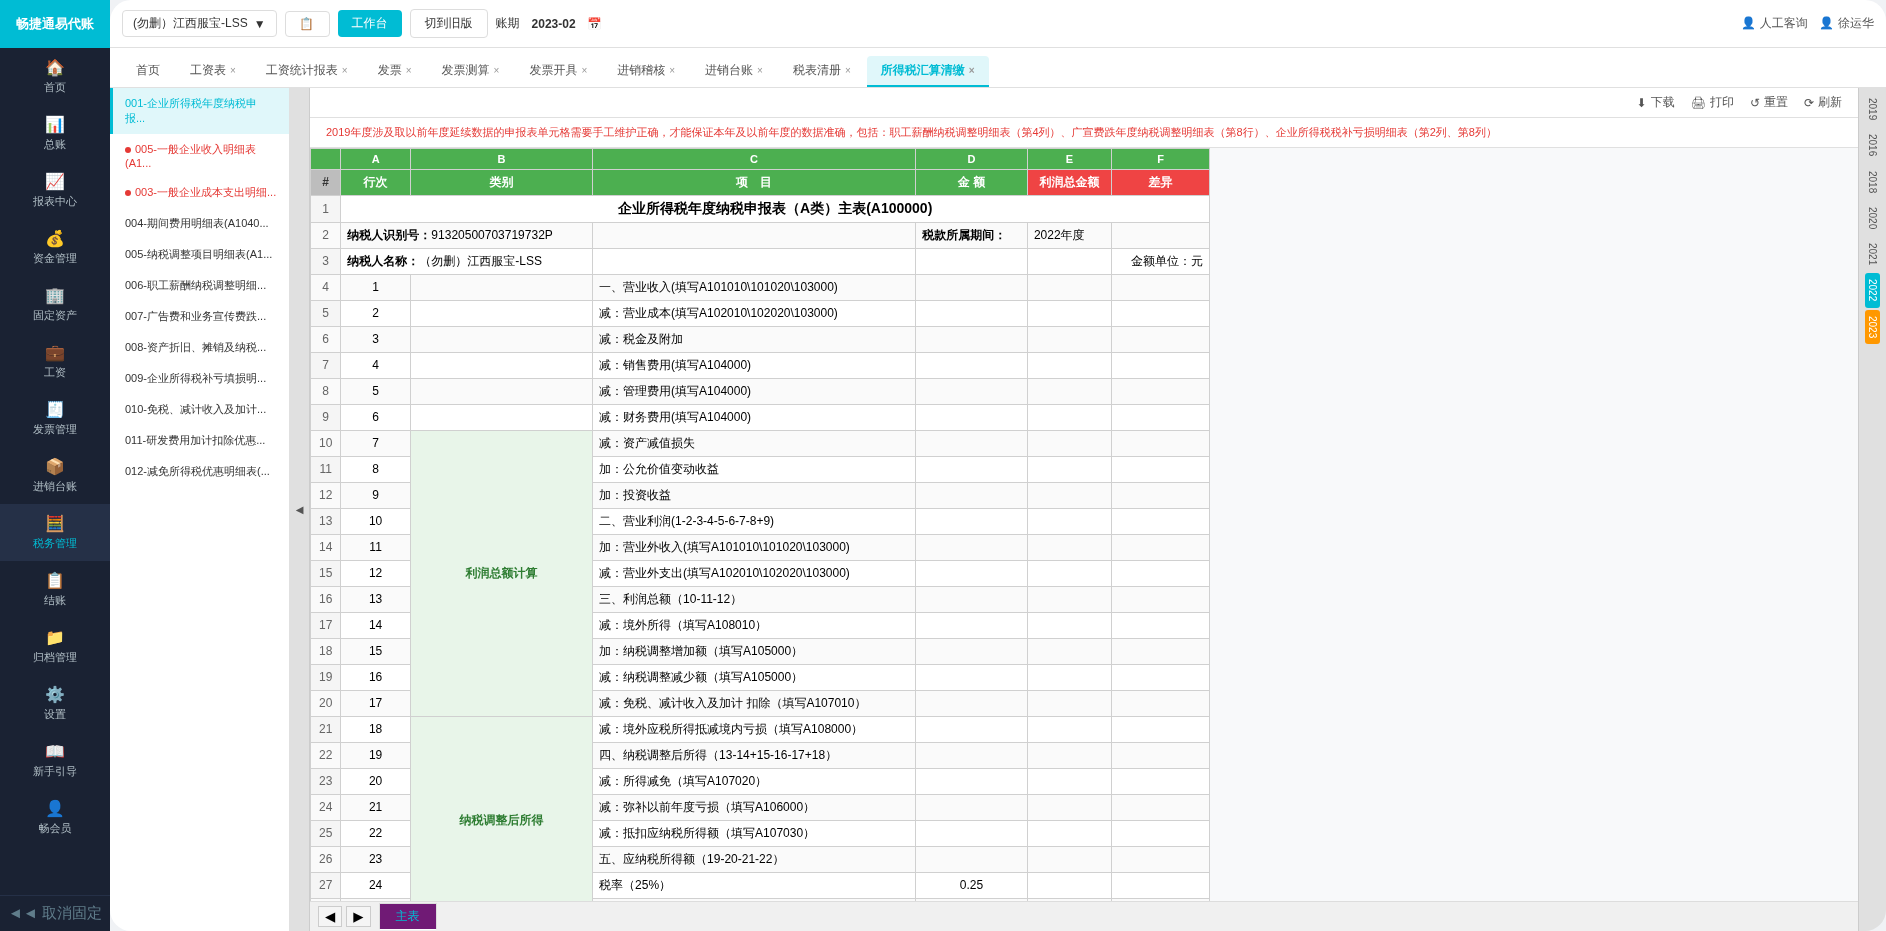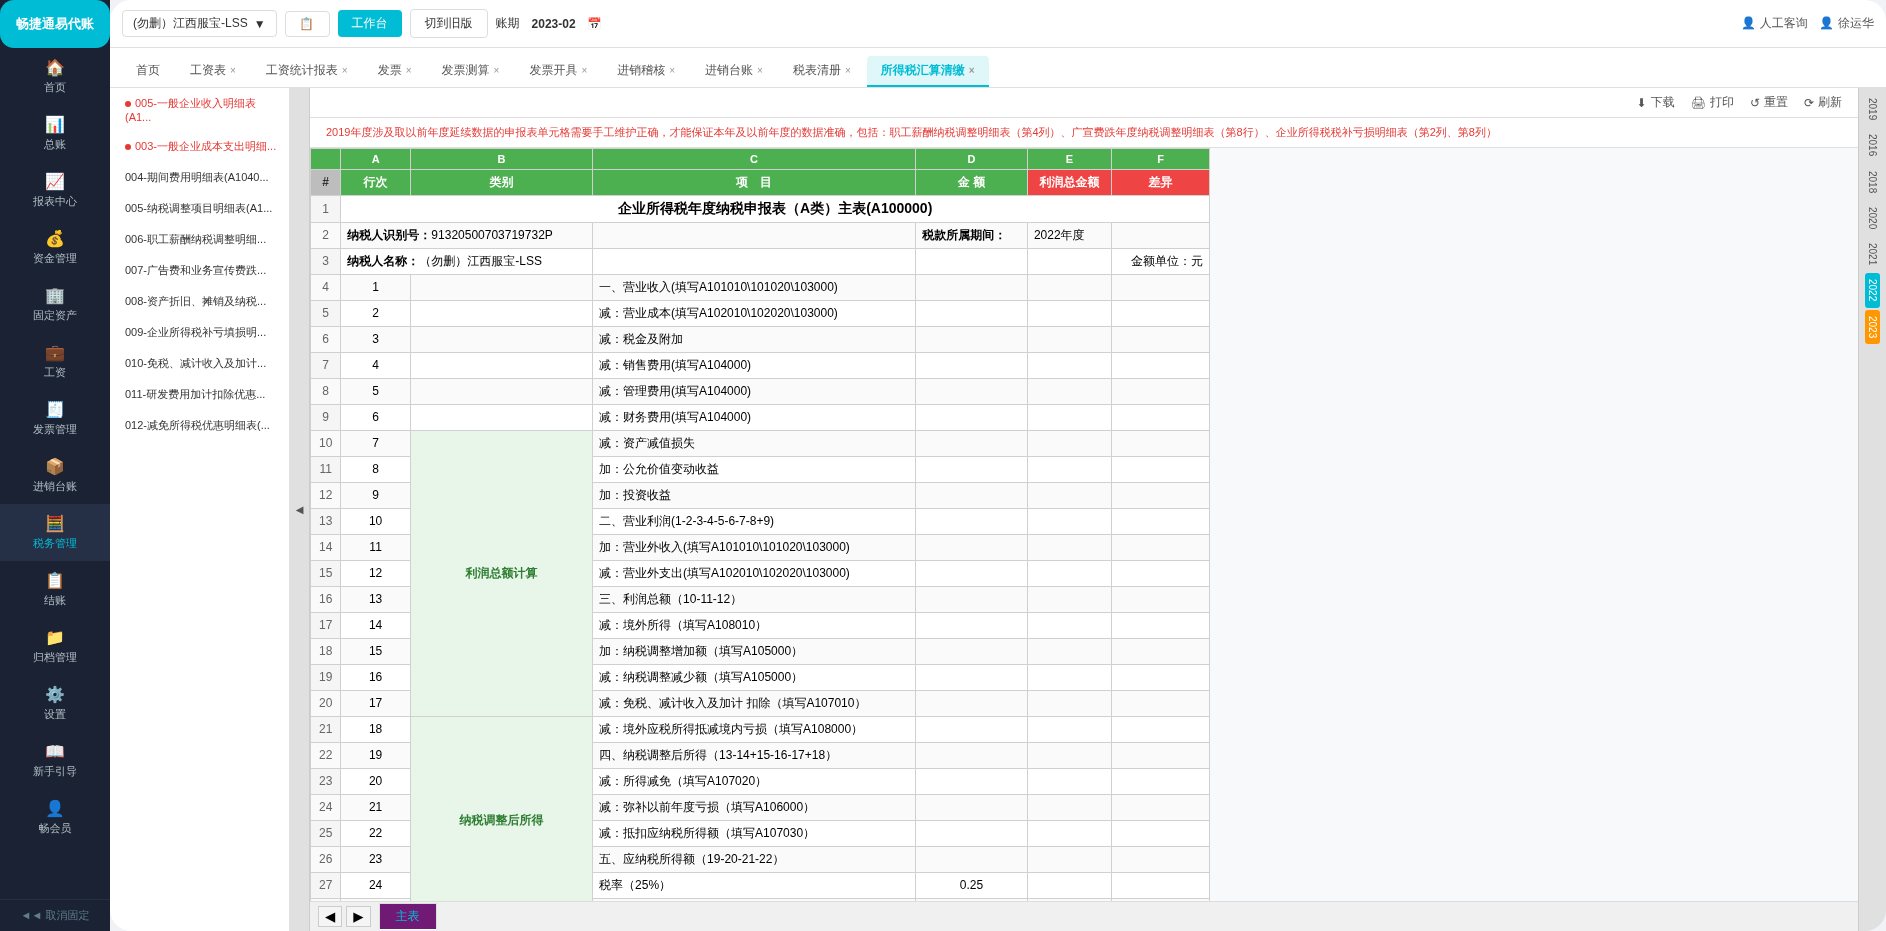--- a/index.html
+++ b/index.html
@@ -1,24 +1,24 @@
 <!DOCTYPE html>
 <html><head>
   <meta charset="utf-8">
   <style>
     * { box-sizing: border-box; margin: 0; padding: 0; }
     body { font-family: 'Microsoft YaHei', Arial, sans-serif; font-size: 12px; background: #f0f2f5; display: flex; height: 931px; overflow: hidden; }
 
     
     .sidebar { width: 110px; background: #1a2233; color: #b0bec5; display: flex; flex-direction: column; height: 100%; flex-shrink: 0; }
-    .sidebar-logo { background: #00bcd4; color: white; padding: 12px 8px; font-size: 13px; font-weight: bold; text-align: center; height: 48px; display: flex; align-items: center; justify-content: center; border-radius: 14px; }
+    .sidebar-logo { background: #00bcd4; color: white; padding: 12px 8px; font-size: 13px; font-weight: bold; text-align: center; height: 48px; display: flex; align-items: center; justify-content: center; }
     .sidebar-item { display: flex; flex-direction: column; align-items: center; padding: 10px 4px; cursor: pointer; font-size: 11px; color: #b0bec5; gap: 3px; }
     .sidebar-item.active { background: #253047; color: #00bcd4; }
     .sidebar-item .icon { font-size: 16px; }
-    .sidebar-footer { margin-top: auto; border-top: 1px solid #253047; padding: 8px 4px; font-size: 11px; color: #607d8b; text-align: center; cursor: pointer; }
+    .sidebar-footer { margin-top: auto; border-top: 1px solid #253047; padding: 8px 4px; font-size: 15px; color: #607d8b; text-align: center; cursor: pointer; }
 
     
     .main-area { flex: 1; display: flex; flex-direction: column; overflow: hidden; border-radius: 21px; }
 
     
     .topbar { height: 48px; background: white; display: flex; align-items: center; padding: 0 12px; gap: 8px; border-bottom: 1px solid #e0e0e0; flex-shrink: 0; }
     .topbar-company { background: white; border: 1px solid #ddd; border-radius: 4px; padding: 4px 10px; font-size: 12px; color: #333; display: flex; align-items: center; gap: 6px; cursor: pointer; }
     .topbar-btn { padding: 5px 14px; border-radius: 4px; border: none; cursor: pointer; font-size: 12px; }
     .topbar-btn.primary { background: #00bcd4; color: white; }
     .topbar-btn.outline { background: white; border: 1px solid #ddd; color: #333; }
@@ -207,20 +207,21 @@
       </div>
     <div class="nav-tab active">
         <span>所得税汇算清缴</span> 
         <span class="close">×</span>
       </div>
   </div>
 
   <div class="content-area">
 
     <div class="left-panel">
+      <div class="left-panel-item active">001-企业所得税年度纳税申报...</div>
       <div class="left-panel-item error"><span class="dot"></span><span>005-一般企业收入明细表(A1...</span></div>
       <div class="left-panel-item error"><span class="dot"></span><span>003-一般企业成本支出明细...</span></div>
       <div class="left-panel-item">004-期间费用明细表(A1040...</div>
       <div class="left-panel-item">005-纳税调整项目明细表(A1...</div>
       <div class="left-panel-item">006-职工薪酬纳税调整明细...</div>
       <div class="left-panel-item">007-广告费和业务宣传费跌...</div>
       <div class="left-panel-item">008-资产折旧、摊销及纳税...</div>
       <div class="left-panel-item">009-企业所得税补亏填损明...</div>
       <div class="left-panel-item">010-免税、减计收入及加计...</div>
       <div class="left-panel-item">011-研发费用加计扣除优惠...</div>

